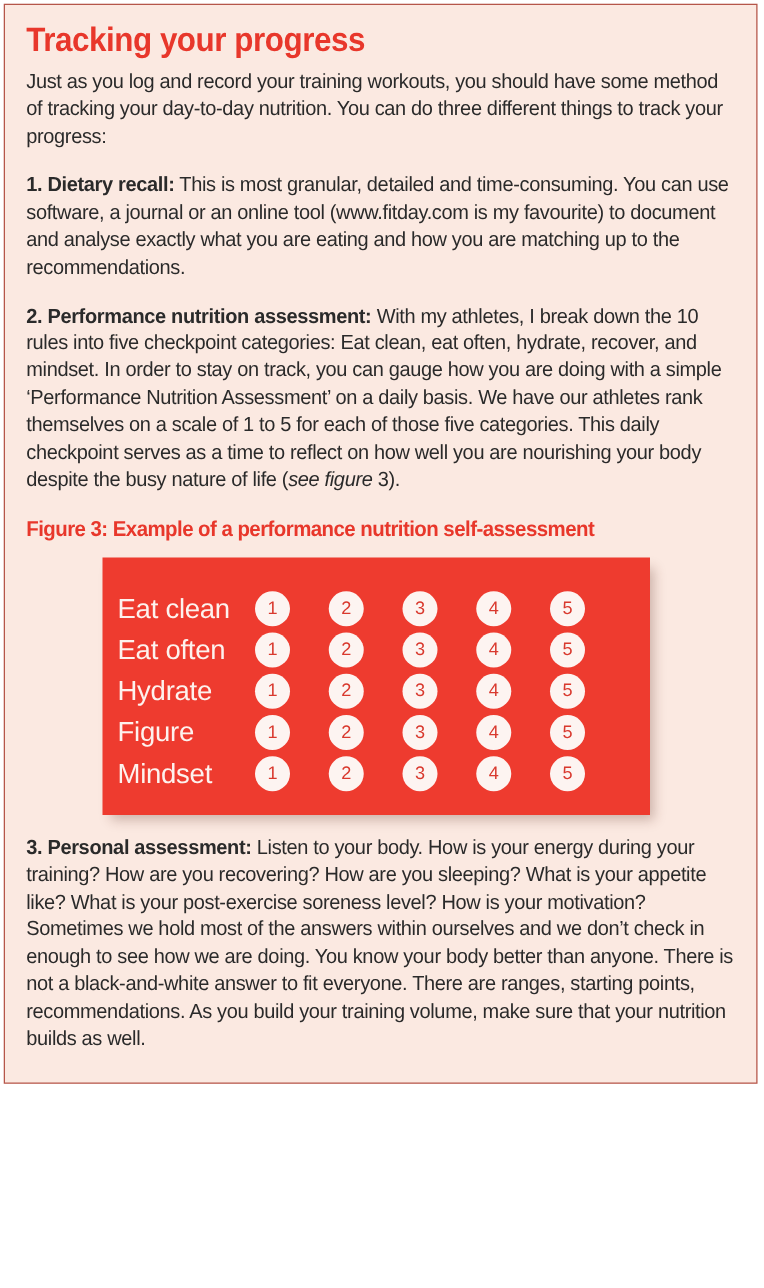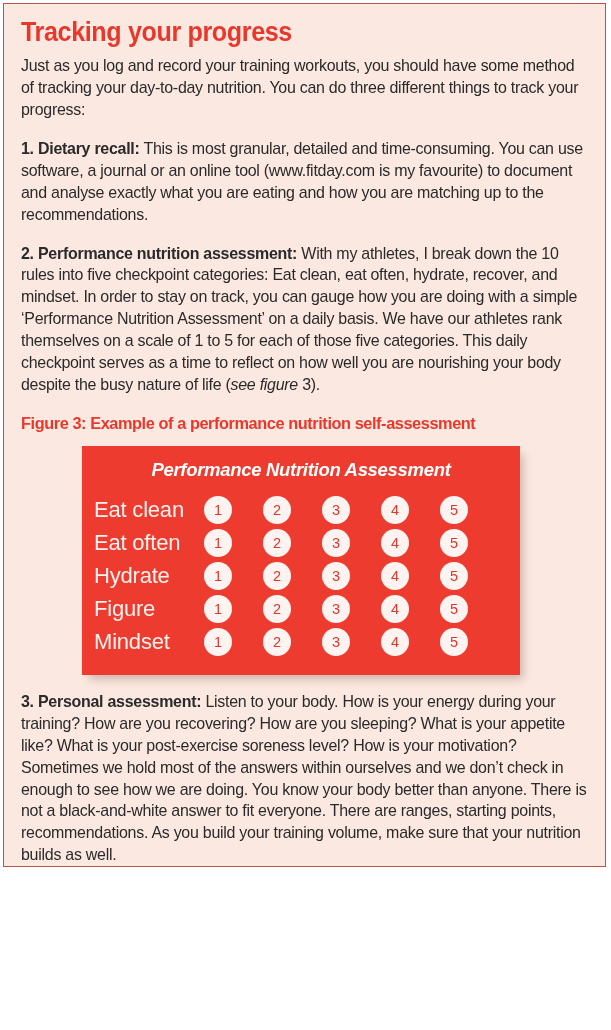--- a/index.html
+++ b/index.html
@@ -152,21 +152,20 @@
     </p>
 
     <p class="para">
       <b>2. Performance nutrition assessment:</b><span> With my athletes, I break down the 10 rules into five checkpoint categories: Eat clean, eat often, hydrate, recover, and mindset. In order to stay on track, you can gauge how you are doing with a simple ‘Performance Nutrition Assessment’ on a daily basis. We have our athletes rank themselves on a scale of 1 to 5 for each of those five categories. This daily checkpoint serves as a time to reflect on how well you are nourishing your body despite the busy nature of life (</span><i>see figure</i><span> 3).</span>
     </p>
 
     <div class="fig-caption">Figure 3: Example of a performance nutrition self-assessment</div>
 
     <div class="fig-wrap">
       <div class="assess-box">
-        <div class="assess-title">Performance Nutrition Assessment</div>
         <div class="assess-rows" id="assess-rows">
             <div class="assess-row">
               <div class="row-label">Eat clean</div>
               <div class="row-circles">
                 <div class="circle">1</div>
                 <div class="circle">2</div>
                 <div class="circle">3</div>
                 <div class="circle">4</div>
                 <div class="circle">5</div>
               </div>

